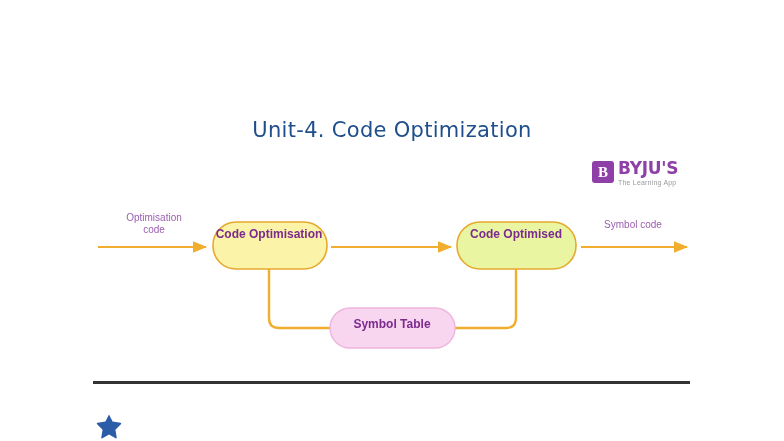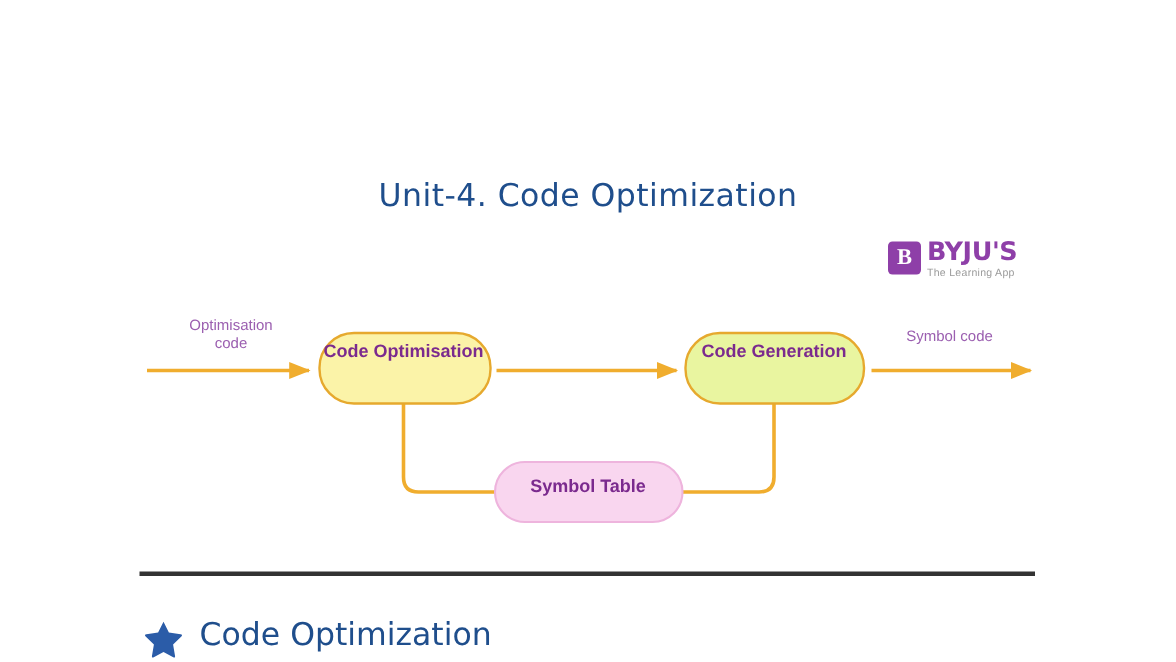--- a/index.html
+++ b/index.html
@@ -241,37 +241,36 @@
 
       <rect x="362" y="24" width="119" height="47" rx="23" ry="23" fill="#e9f5a0" stroke="#e6a92e" stroke-width="1.6"></rect>
 
       <rect x="235" y="110" width="125" height="40" rx="20" ry="20" fill="#f9d6ef" stroke="#eeb4dd" stroke-width="1.4"></rect>
     </svg>
 
     <div class="node-label" id="label-code-optimisation">Code
 Optimisation</div>
 
     <div class="node-label" id="label-code-generation">Code
-Generation</div>
+Optimised</div>
 
     <div class="node-label" id="label-symbol-table">Symbol Table</div>
 
     <div class="edge-label" id="edge-label-intermediate">Optimisation
 code</div>
 
 
     <div class="edge-label" id="edge-label-object">Symbol code</div>
   </div>
 
   <div id="divider"></div>
 
   <div id="bullet-row">
     <svg id="bullet-star" viewBox="0 0 26 26">
       <path d="M13,1.5 L16.6,8.6 L24.4,9.8 Q26,10.1 24.9,11.3
                L19.4,16.7 L20.7,24.3 Q21,25.9 19.5,25.2
                L13,21.6 L6.5,25.2 Q5,25.9 5.3,24.3
                L6.6,16.7 L1.1,11.3 Q0,10.1 1.6,9.8
                L9.4,8.6 Z" fill="#2b5ca8"></path>
     </svg>
-    <div id="bullet-text">Code Optimization</div>
   </div>
 
 </div>
 
 </body></html>

